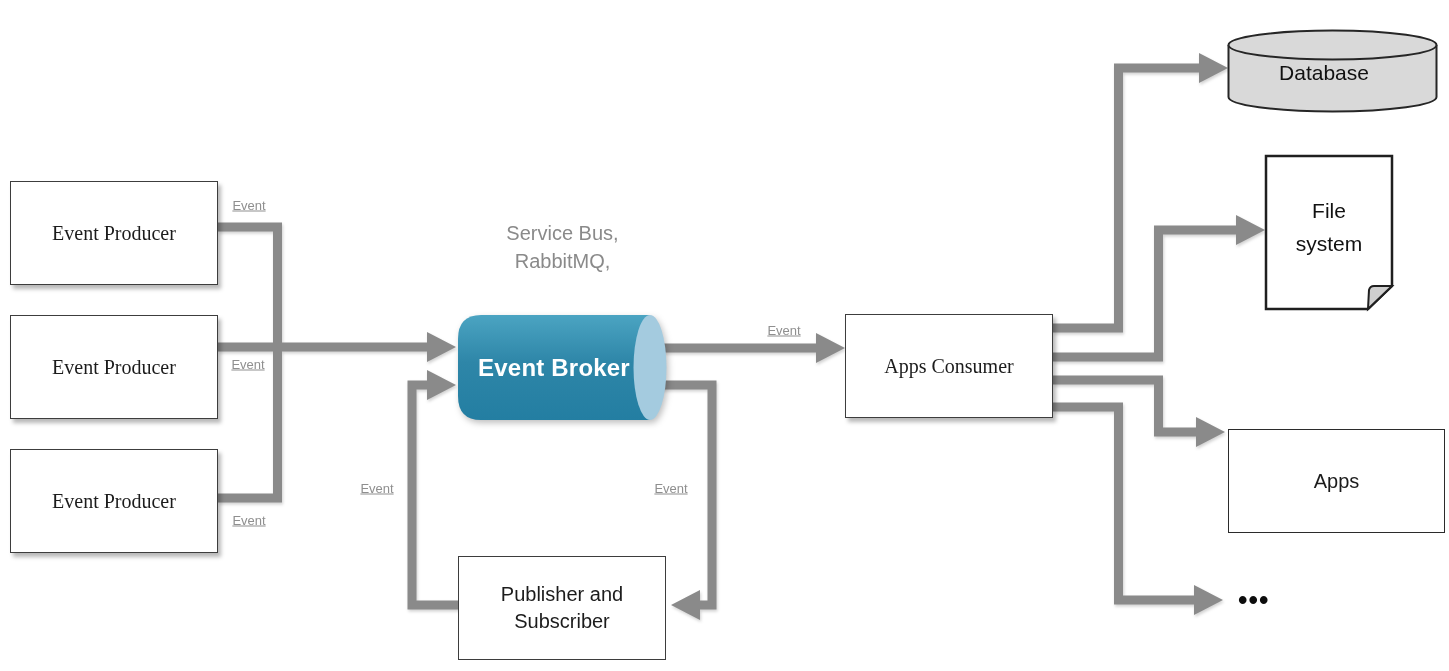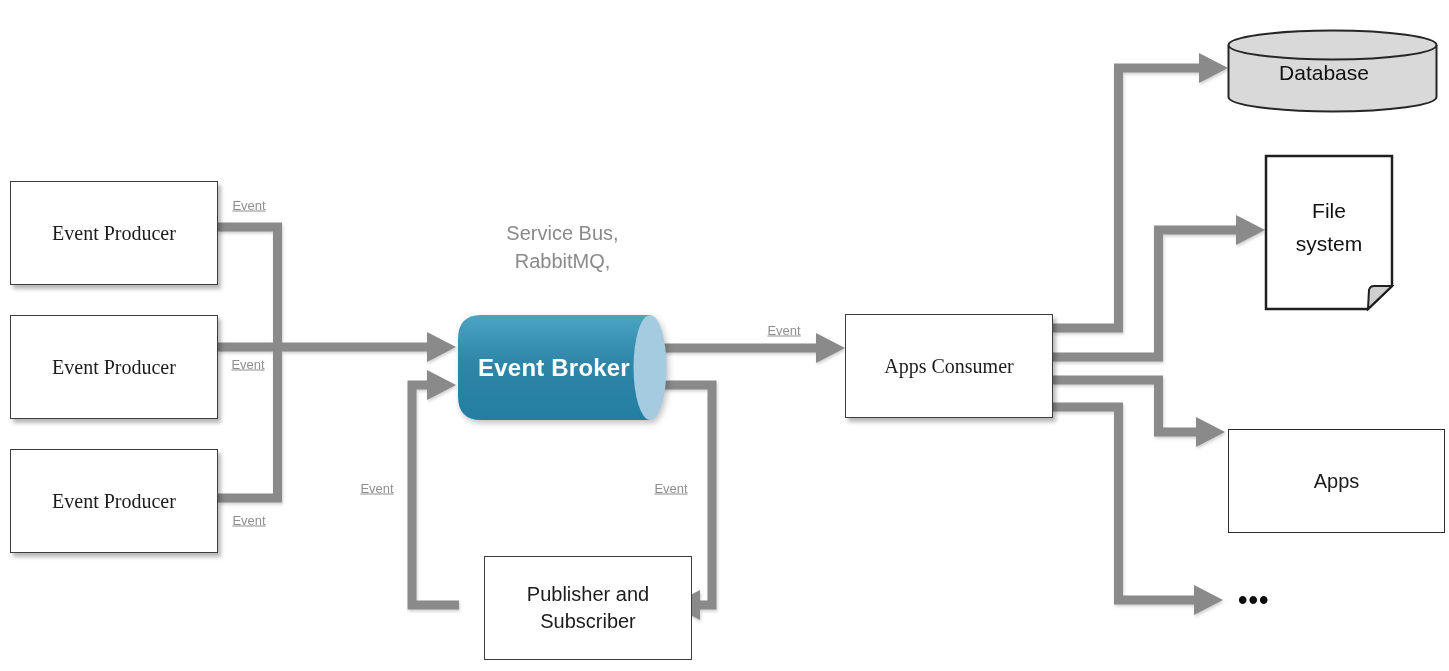--- a/index.html
+++ b/index.html
@@ -34,21 +34,21 @@
     box-sizing: border-box;
   }
   .node.shadowed {
     box-shadow: 3px 4px 4px rgba(0,0,0,0.28);
     font-family: Liberation Serif, serif;
   }
   .producer-1 { left: 10px;  top: 181px; width: 208px; height: 104px; }
   .producer-2 { left: 10px;  top: 315px; width: 208px; height: 104px; }
   .producer-3 { left: 10px;  top: 449px; width: 208px; height: 104px; }
   .consumer   { left: 845px; top: 314px; width: 208px; height: 104px; }
-  .publisher  { left: 484px; top: 556px; width: 208px; height: 104px; padding: 0 24px; }
+  .publisher  { left: 458px; top: 556px; width: 208px; height: 104px; padding: 0 24px; }
   .apps       { left: 1228px; top: 381px; width: 217px; height: 104px; border-color: #2b2b2b; margin-top: 48px; }
 
   
   .broker-label {
     position: absolute;
     left: 458px; top: 315px; width: 192px; height: 105px;
     display: flex; align-items: center; justify-content: center;
     color: #ffffff;
     font-size: 24px;
     font-weight: bold;

